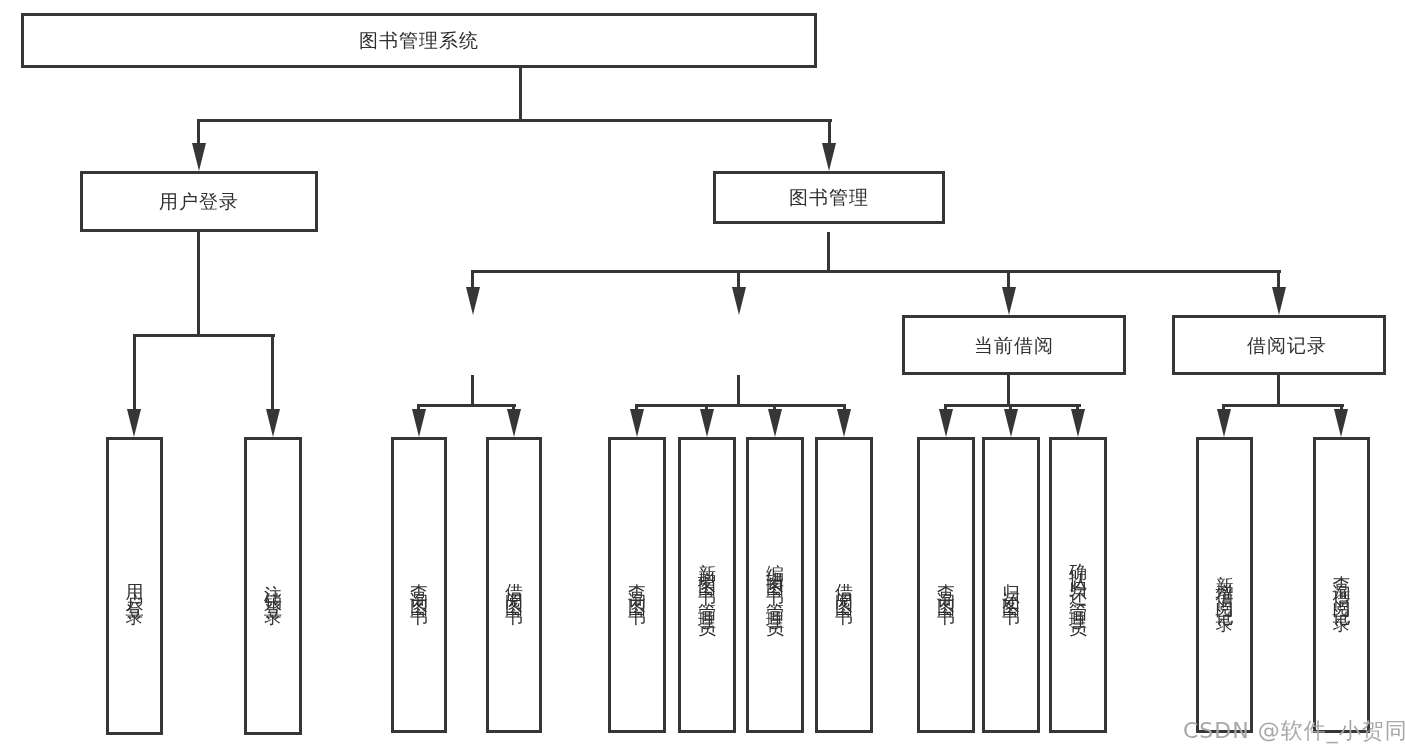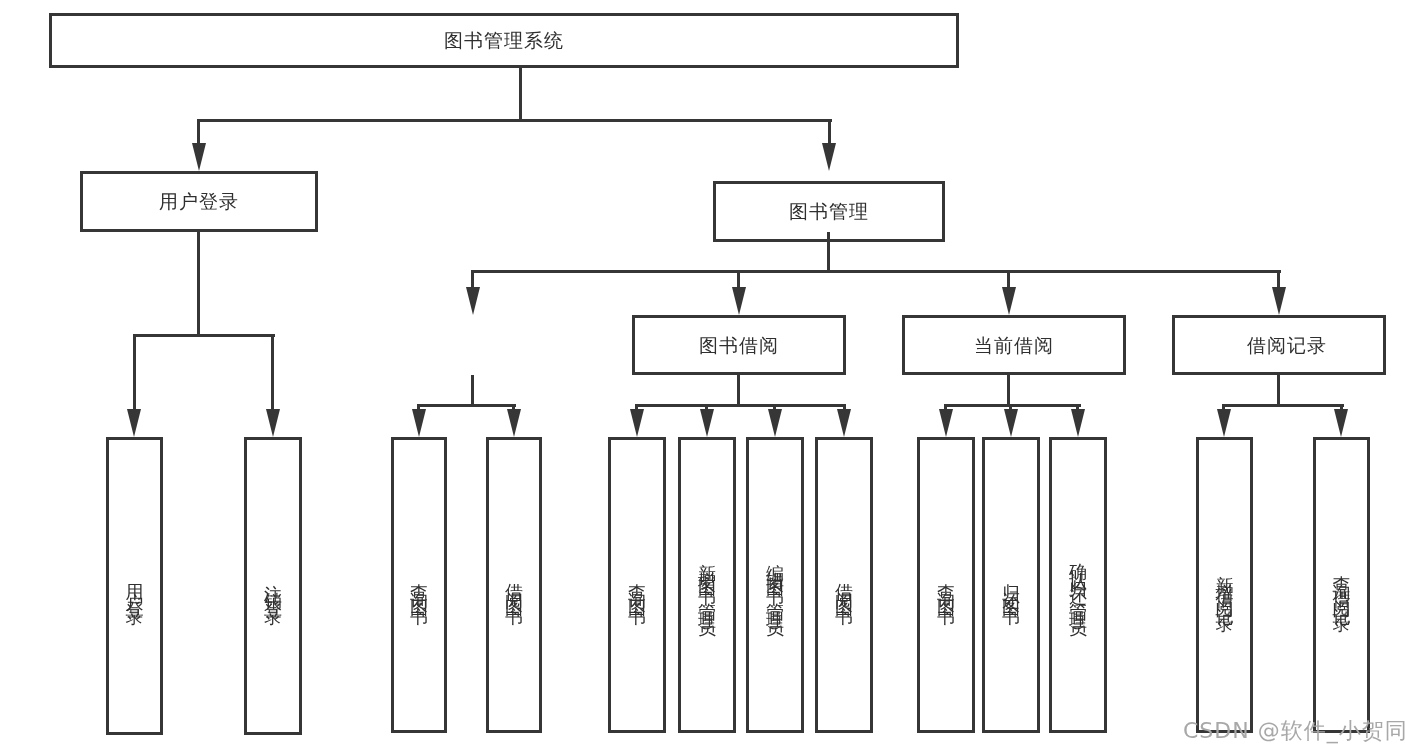--- a/index.html
+++ b/index.html
@@ -50,35 +50,35 @@
     letter-spacing:1px;
     color:#a8a8a8;
     white-space:nowrap;
   }
 </style>
 </head>
 <body>
 
 <div class="stage">
 
-  <div class="node h" style="left:21px;top:13px;width:910px;height:55px;margin-left:28px;">
+  <div class="node h" style="left:21px;top:13px;width:796px;height:55px;">
     <span>图书管理系统</span>
   </div>
 
   <div class="vl" style="left:519px;top:66px;height:56px;"></div>
   <div class="hl" style="left:197px;top:119px;width:635px;"></div>
   <div class="vl" style="left:197px;top:119px;height:26px;"></div>
   <div class="arrow" style="left:192px;top:143px;"></div>
   <div class="vl" style="left:828px;top:119px;height:26px;"></div>
   <div class="arrow" style="left:822px;top:143px;"></div>
 
   <div class="node h" style="left:80px;top:171px;width:238px;height:61px;">
     <span>用户登录</span>
   </div>
-  <div class="node h" style="left:713px;top:181px;width:232px;height:61px;">
+  <div class="node h" style="left:713px;top:171px;width:232px;height:53px;">
     <span>图书管理</span>
   </div>
 
   <div class="vl" style="left:197px;top:232px;height:104px;"></div>
   <div class="hl" style="left:133px;top:334px;width:142px;"></div>
   <div class="vl" style="left:133px;top:334px;height:80px;"></div>
   <div class="arrow" style="left:127px;top:409px;"></div>
   <div class="vl" style="left:271px;top:334px;height:80px;"></div>
   <div class="arrow" style="left:266px;top:409px;"></div>
 
@@ -93,23 +93,20 @@
   <div class="hl" style="left:471px;top:270px;width:810px;"></div>
   <div class="vl" style="left:471px;top:270px;height:20px;"></div>
   <div class="arrow" style="left:466px;top:287px;"></div>
   <div class="vl" style="left:737px;top:270px;height:20px;"></div>
   <div class="arrow" style="left:732px;top:287px;"></div>
   <div class="vl" style="left:1007px;top:270px;height:20px;"></div>
   <div class="arrow" style="left:1002px;top:287px;"></div>
   <div class="vl" style="left:1277px;top:270px;height:20px;"></div>
   <div class="arrow" style="left:1272px;top:287px;"></div>
 
-  <div class="node h" style="left:632px;top:315px;width:214px;height:60px;">
-    <span>图书借阅</span>
-  </div>
   <div class="node h" style="left:902px;top:315px;width:224px;height:60px;">
     <span>当前借阅</span>
   </div>
   <div class="node h" style="left:1172px;top:315px;width:214px;height:60px;padding-left:16px;">
     <span>借阅记录</span>
   </div>
 
   <div class="vl" style="left:471px;top:375px;height:31px;"></div>
   <div class="hl" style="left:417px;top:404px;width:99px;"></div>
   <div class="vl" style="left:417px;top:404px;height:10px;"></div>

